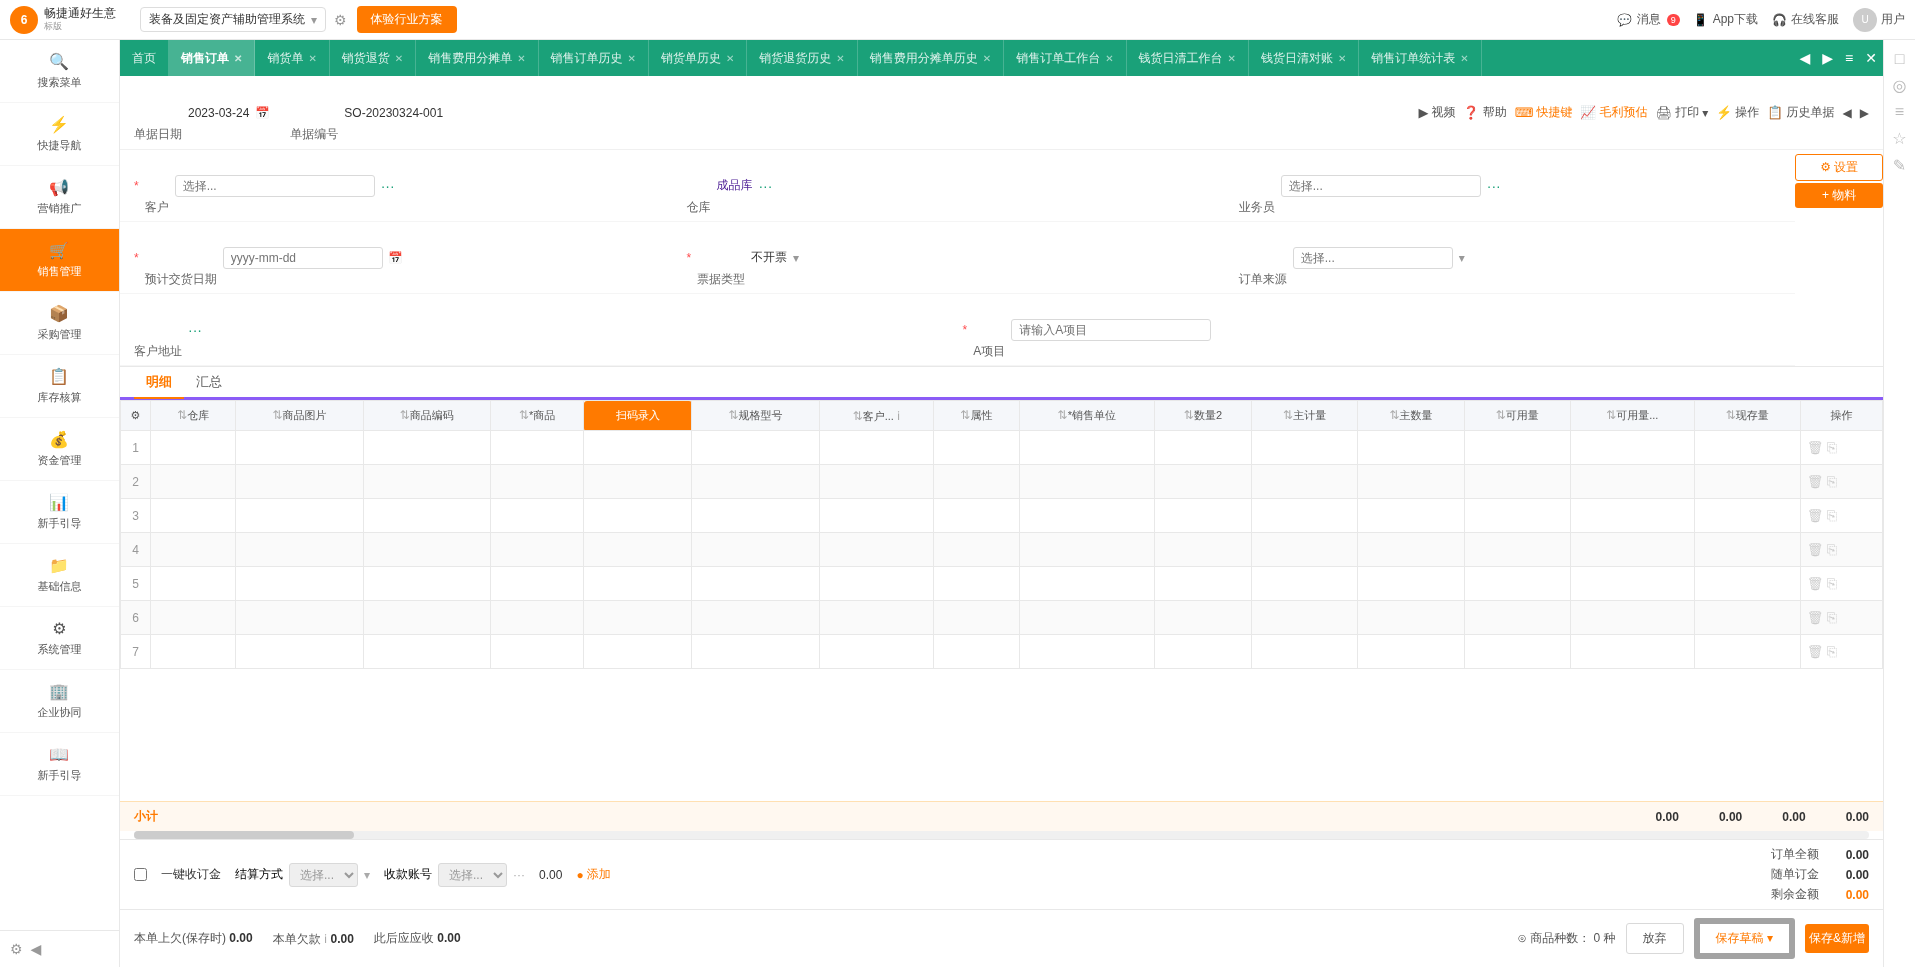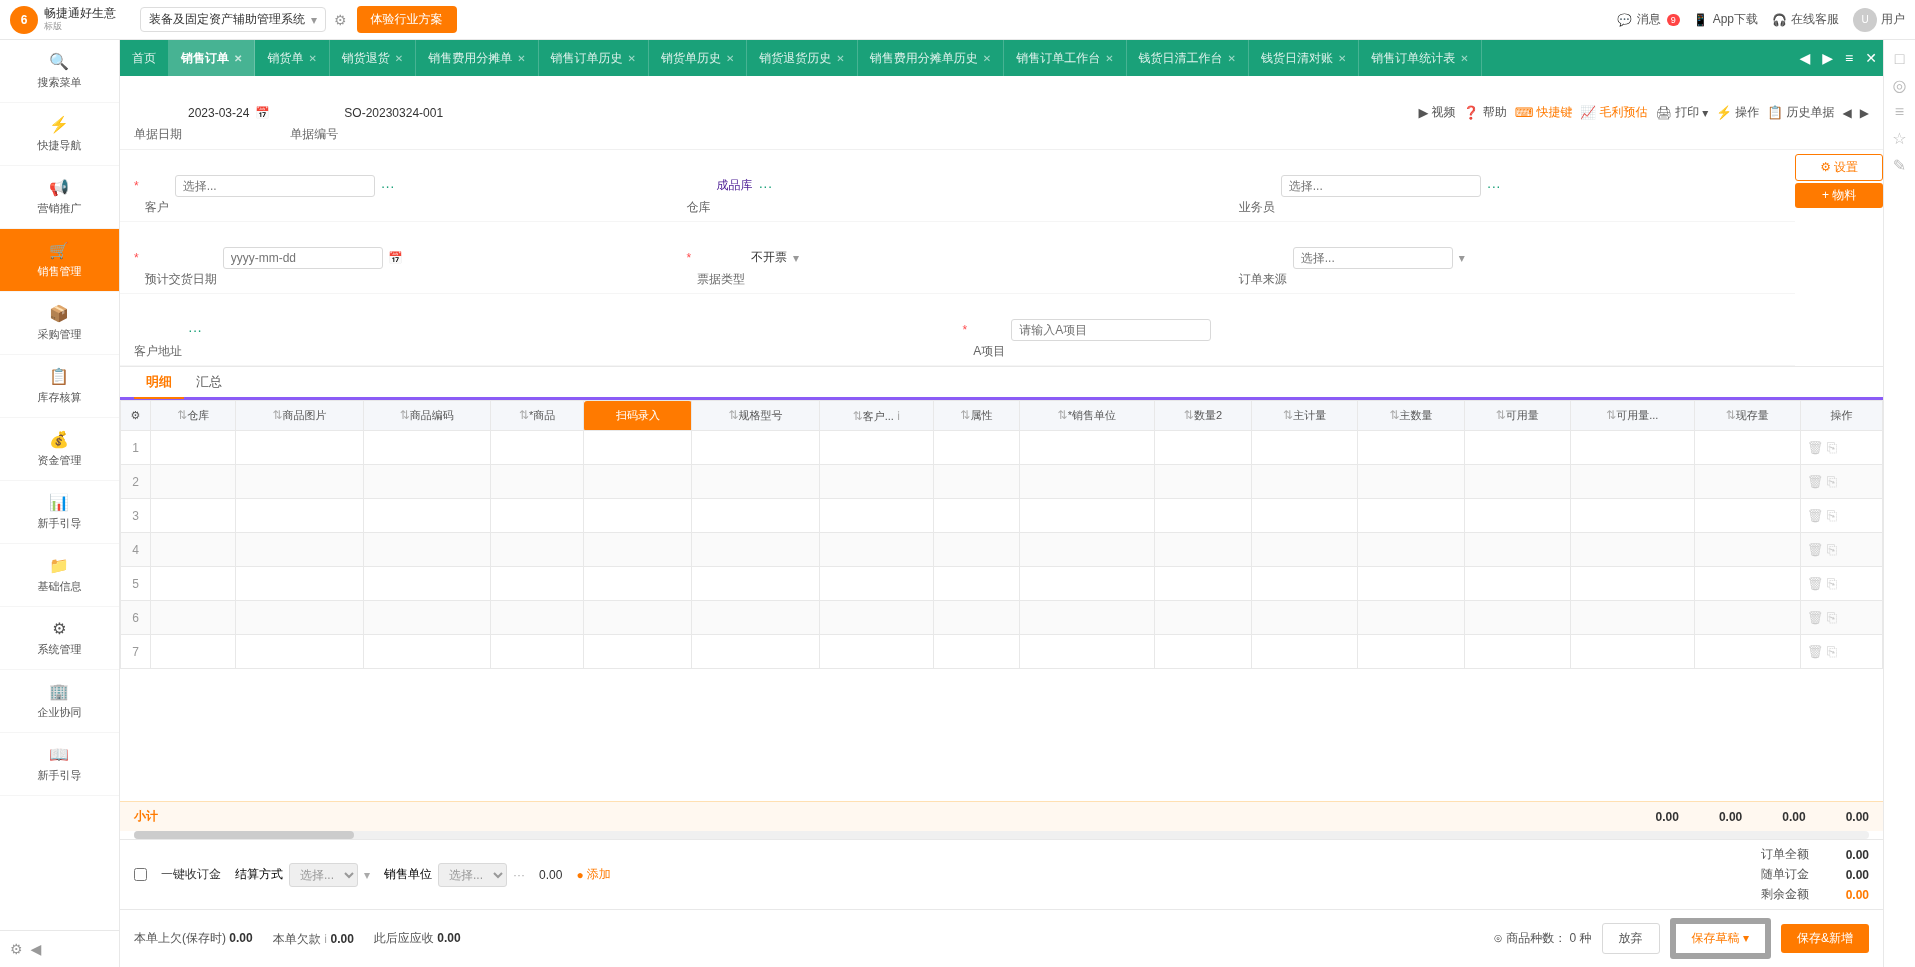--- a/index.html
+++ b/index.html
@@ -184,21 +184,21 @@
     .payment-checkbox { cursor: pointer; }
     .payment-label { color: #333; }
     .payment-group { display: flex; align-items: center; gap: 6px; }
     .payment-select { border: 1px solid #d9d9d9; border-radius: 3px; padding: 3px 6px; color: #999; font-size: 12px; }
     .payment-amount { color: #333; }
     .add-btn { color: #ff7a00; cursor: pointer; display: flex; align-items: center; gap: 3px; }
 
     .bottom-summary-right {
       margin-left: auto; text-align: right; display: flex; flex-direction: column; gap: 3px;
     }
-    .summary-row { display: flex; align-items: center; gap: 10px; justify-content: flex-end; }
+    .summary-row { display: flex; align-items: center; justify-content: flex-end; }
     .summary-label { color: #555; }
     .summary-val { color: #333; font-weight: bold; min-width: 50px; text-align: right; }
     .summary-val.orange { color: #ff7a00; }
 
     
     .footer-bar {
       background: #fff; border-top: 1px solid #e8e8e8;
       padding: 8px 14px; display: flex; align-items: center;
       flex-shrink: 0;
     }
@@ -209,21 +209,21 @@
     .discard-btn {
       border: 1px solid #d9d9d9; background: #fff; color: #555;
       border-radius: 3px; padding: 6px 16px; cursor: pointer; font-size: 12px;
     }
     .save-draft-btn {
       border: 6px solid #a3a3a3; background: #fff; color: #ff7a00;
       border-radius: 3px; padding: 6px 16px; cursor: pointer; font-size: 12px;
     }
     .save-new-btn {
       background: #ff7a00; color: #fff; border: none;
-      border-radius: 3px; padding: 6px 16px; cursor: pointer; font-size: 12px;
+      border-radius: 3px; padding: 6px 4px; cursor: pointer; font-size: 12px;
     }
 
     
     .right-panel {
       width: 32px; background: #fff; border-left: 1px solid #e8e8e8;
       display: flex; flex-direction: column; align-items: center;
       padding-top: 10px; gap: 8px; flex-shrink: 0;
     }
     .right-panel-icon { font-size: 16px; color: #bbb; cursor: pointer; }
   </style>
@@ -730,21 +730,21 @@
         <input type="checkbox" class="payment-checkbox" style="">
         <label class="payment-label">一键收订金</label>
         <div class="payment-group">
           <span>结算方式</span>
           <select class="payment-select">
             <option>选择...</option>
           </select>
           <span style="color:#aaa;">▾</span>
         </div>
         <div class="payment-group">
-          <span>销售单位</span>
+          <span>收款账号</span>
           <select class="payment-select">
             <option>选择...</option>
           </select>
           <span style="color:#aaa; cursor:pointer;">···</span>
         </div>
         <span class="payment-amount">0.00</span>
         <span class="add-btn">
           <span style="color:#ff7a00;">●</span>
           <span>添加</span>
         </span>

